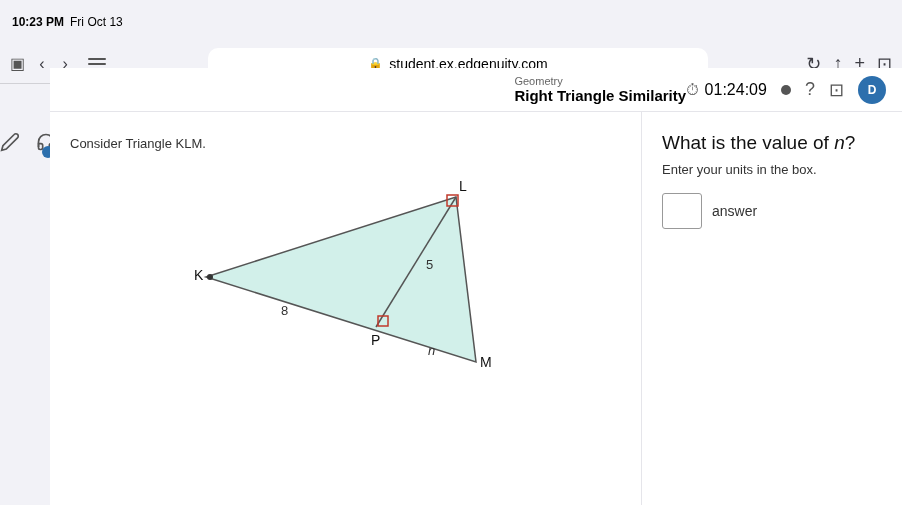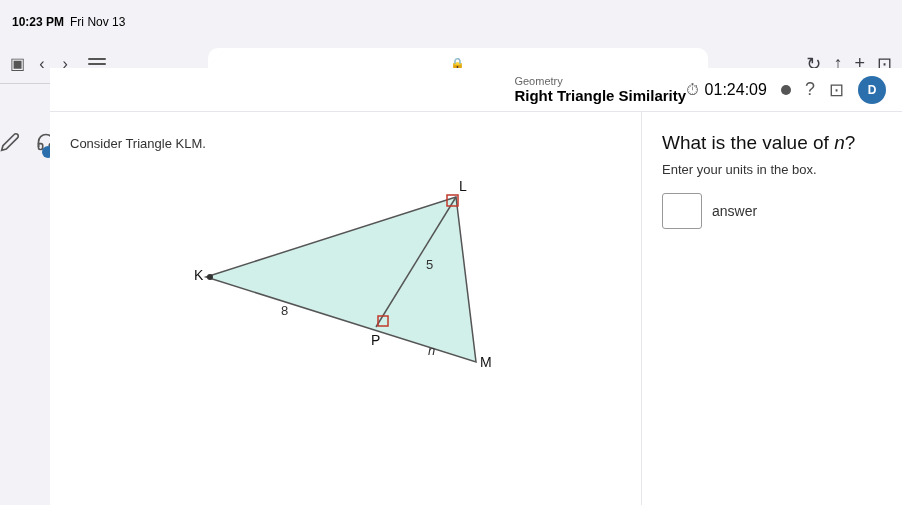--- a/index.html
+++ b/index.html
@@ -211,40 +211,41 @@
     .menu-icon span {
       display: block; width: 18px; height: 2px; background: #555; border-radius: 1px;
     }
   </style>
 </head>
 <body>
 
 <div class="status-bar">
   <span class="status-time">10:23 PM</span>
   <span class="status-date">
-    <span>Fri</span> <span>Nov 13</span>
+    <span>Fri</span> <span>Oct 13</span>
   </span>
 </div>
 
 <div class="browser-chrome">
   <div class="toolbar-left">
     <div style="font-size:16px;color:#555;">▣</div>
     <button class="nav-btn">‹</button>
     <button class="nav-btn">›</button>
   </div>
 
   <div class="menu-icon" style="margin-left:4px;">
     <span></span>
       <span></span>
       <span></span>
   </div>
 
   <div style="flex:1; display:flex; justify-content:center;">
     <div class="address-bar">
       <span class="lock-icon">🔒</span>
+      <span>student.ex.edgenuity.com</span>
     </div>
   </div>
 
   <div class="browser-actions">
     <button class="browser-action-btn">↻</button>
     <button class="browser-action-btn">↑</button>
     <button class="browser-action-btn">+</button>
     <button class="browser-action-btn">⊡</button>
   </div>
 </div>

